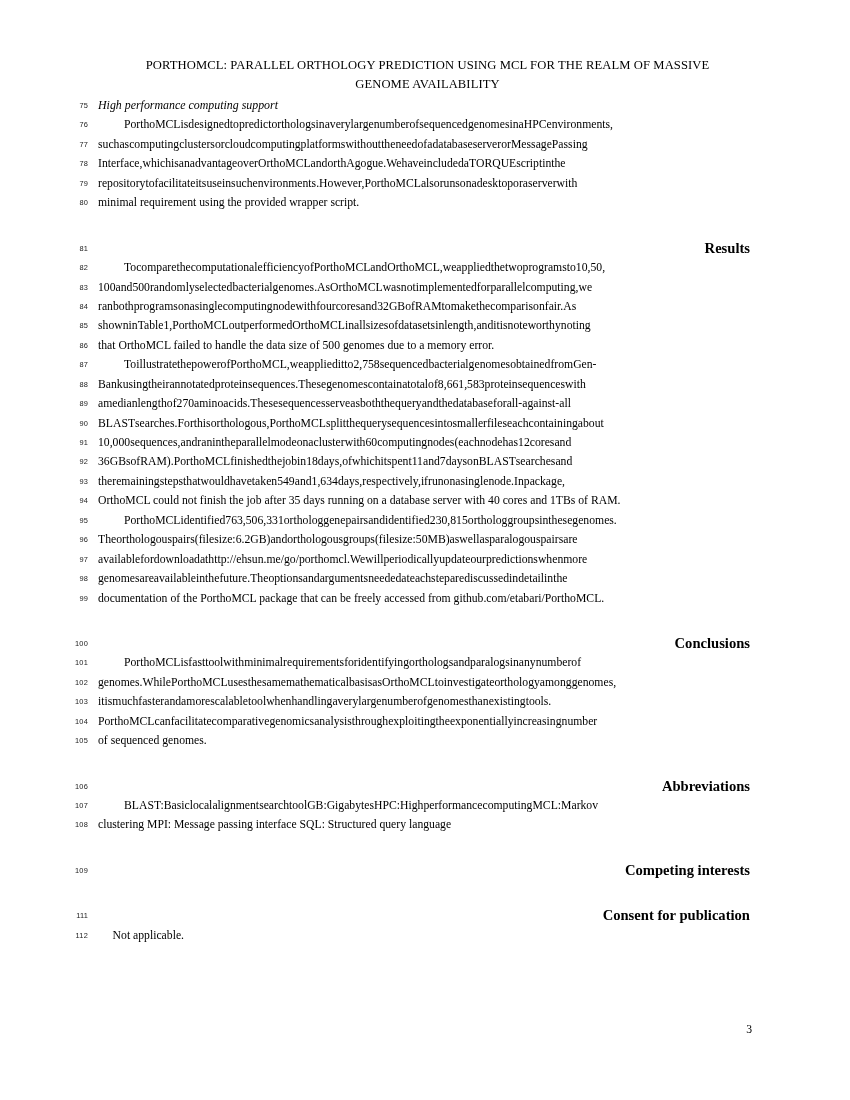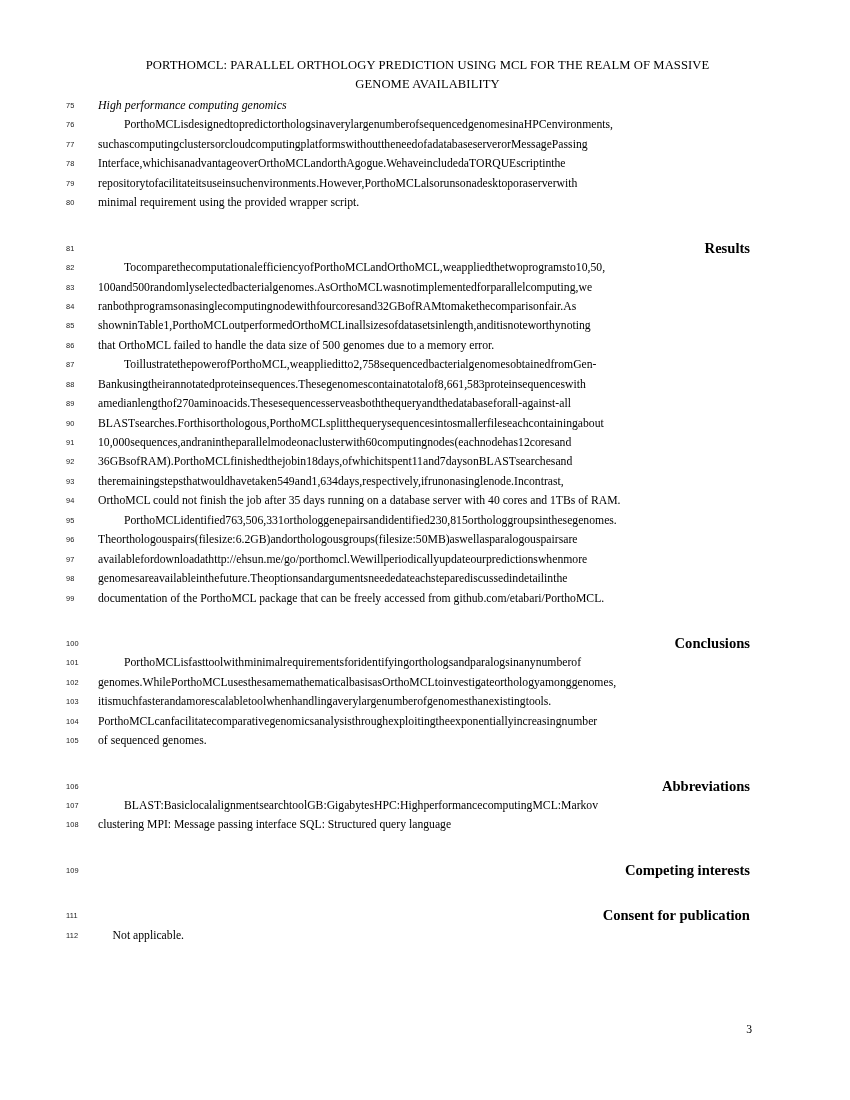--- a/index.html
+++ b/index.html
@@ -44,21 +44,21 @@
   .ln {
     position: relative;
     height: 19.45px;
     width: 850px;
   }
   .ln > .num {
     position: absolute;
     left: 66px;
     top: 5px;
     width: 22px;
-    text-align: left;
+    text-align: right;
     font-size: 7.4px;
     font-family: "Liberation Sans", "DejaVu Sans", sans-serif;
     color: #1a1a1a;
     letter-spacing: 0.2px;
   }
   .ln > .txt {
     position: absolute;
     left: 98px;
     top: 0;
     width: 652px;
@@ -98,21 +98,21 @@
 <div class="page">
 
   <div class="running-title">
     <div>PORTHOMCL: PARALLEL ORTHOLOGY PREDICTION USING MCL FOR THE REALM OF MASSIVE</div>
     <div>GENOME AVAILABILITY</div>
   </div>
 
   <div class="column" id="column">
       <div class="ln">
         <div class="num">75</div>
-        <div class="txt ital">High performance computing genomics</div>
+        <div class="txt ital">High performance computing support</div>
       </div>
       <div class="ln">
         <div class="num">76</div>
         <div class="txt j">
           <span class="indent"></span>
           <span>PorthoMCL</span>
           <span>is</span>
           <span>designed</span>
           <span>to</span>
           <span>predict</span>
@@ -464,21 +464,21 @@
           <span>1,634</span>
           <span>days,</span>
           <span>respectively,</span>
           <span>if</span>
           <span>run</span>
           <span>on</span>
           <span>a</span>
           <span>single</span>
           <span>node.</span>
           <span>In</span>
-          <span>contrast,</span>
+          <span>package,</span>
         </div>
       </div>
       <div class="ln">
         <div class="num">94</div>
         <div class="txt">OrthoMCL could not finish the job after 35 days running on a database server with 40 cores and 1TBs of RAM.</div>
       </div>
       <div class="ln">
         <div class="num">95</div>
         <div class="txt j">
           <span class="indent"></span>

